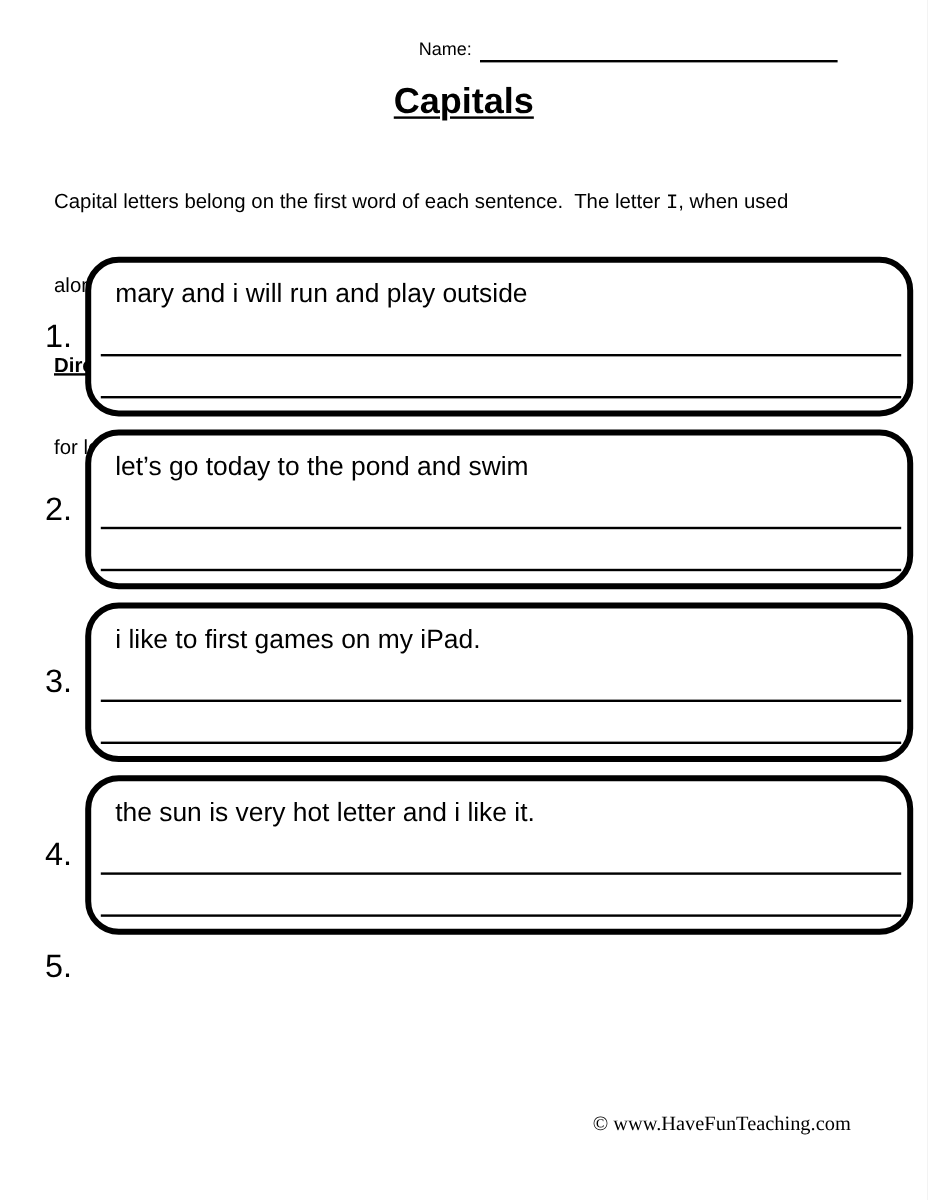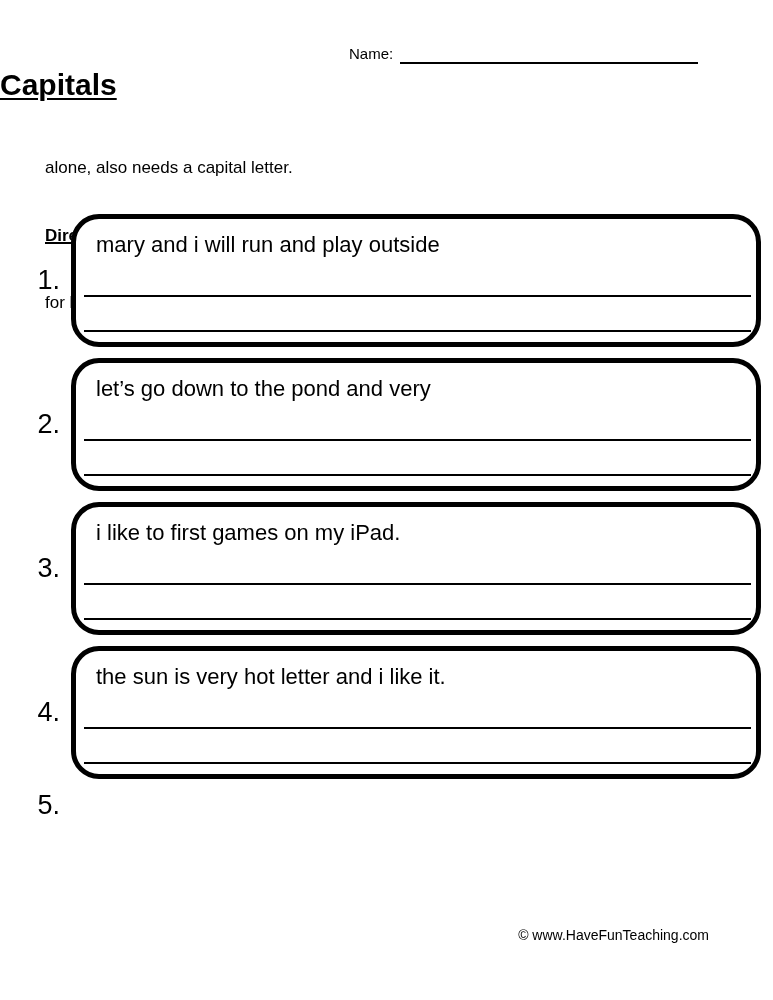--- a/index.html
+++ b/index.html
@@ -13,41 +13,42 @@
     margin: 0 auto;
     background: #ffffff;
     color: #000000;
     overflow: hidden;
   }
 
   
   .name-row {
     position: absolute;
     left: 349px;
-    top: 44px;
+    top: 32px;
     display: flex;
     align-items: flex-end;
   }
   .name-label {
     font-size: 15px;
     line-height: 20px;
   }
   .name-blank {
     width: 298px;
     height: 18px;
     margin-left: 7px;
     border-bottom: 2px solid #000;
   }
 
   
   .title {
     position: absolute;
     top: 68px;
     left: 0;
     right: 0;
+    text-align: center;
     font-size: 30px;
     font-weight: bold;
     text-decoration: underline;
     text-underline-offset: 3px;
     text-decoration-thickness: 2px;
   }
 
   
   .instructions {
     position: absolute;
@@ -110,55 +111,57 @@
     border-top: 2px solid #000;
   }
   .write-line.l1 { top: 76px; }
   .write-line.l2 { bottom: 10px; }
 
   
   .footer {
     position: absolute;
     top: 927px;
     right: 64px;
-    font-size: 14px;
+    font-size: 17px;
+    font-family: Liberation Serif, serif;
   }
 </style>
 </head>
 <body>
 
 <div class="page">
 
   <div class="name-row">
     <span class="name-label">Name:</span>
     <span class="name-blank"></span>
   </div>
 
   <div class="title">Capitals</div>
 
   <div class="instructions">
+    <div><span>Capital letters belong on the first word of each sentence.  The letter </span><span class="mono-i">I</span><span>, when used</span></div>
     <div>alone, also needs a capital letter.</div>
     <div><span class="directions-label">Directions</span><span>:  Correct the capital letters at the beginnings of the sentences and</span></div>
     <div><span>for letter </span><span class="mono-i">I</span><span> when used alone.  Rewrite the sentences correctly.</span></div>
   </div>
 
   <div class="items">
   <div class="item">
     <div class="item-number">1.</div>
     <div class="item-box">
       <div class="sentence">mary and i will run and play outside</div>
       <div class="write-line l1"></div>
       <div class="write-line l2"></div>
     </div>
   </div>
 
   <div class="item">
     <div class="item-number">2.</div>
     <div class="item-box">
-      <div class="sentence">let’s go down to the pond and very</div>
+      <div class="sentence">let’s go today to the pond and swim</div>
       <div class="write-line l1"></div>
       <div class="write-line l2"></div>
     </div>
   </div>
 
   <div class="item">
     <div class="item-number">3.</div>
     <div class="item-box">
       <div class="sentence">i like to first games on my iPad.</div>
       <div class="write-line l1"></div>

